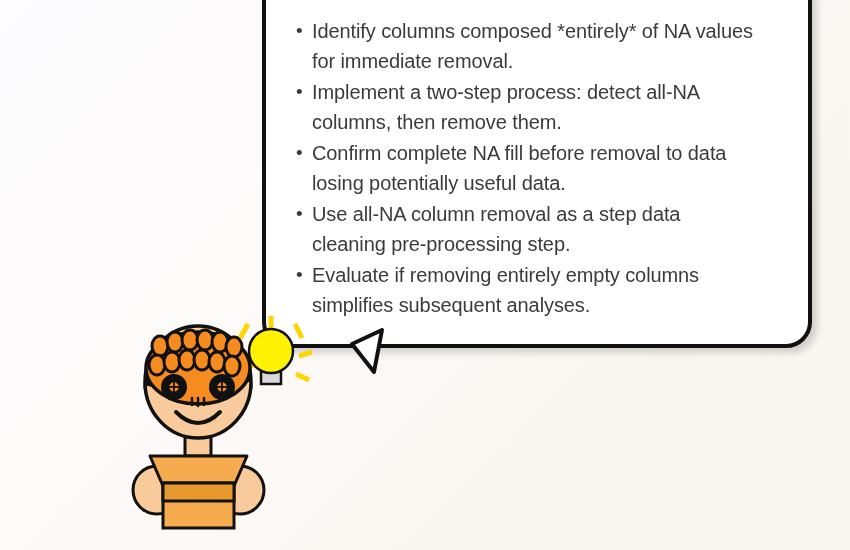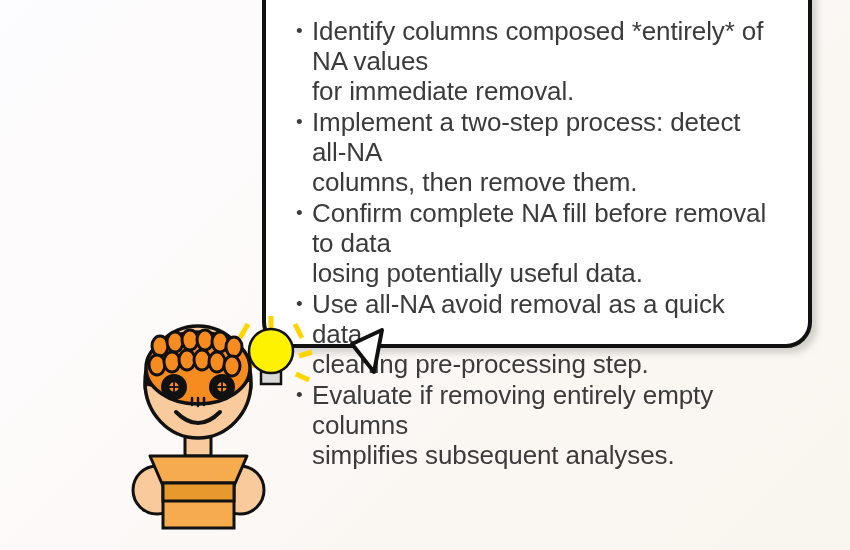--- a/index.html
+++ b/index.html
@@ -63,21 +63,21 @@
     flex: 0 0 auto;
     width: 16px;
     color: #3b3b3b;
     font-size: 19px;
     line-height: 30px;
     text-align: left;
   }
   .bullet-text {
     flex: 1 1 auto;
     color: #3b3b3b;
-    font-size: 26px;
+    font-size: 20px;
     line-height: 30px;
     letter-spacing: -0.1px;
     white-space: pre-line;
   }
 
   
   #bubble-tail {
     position: absolute;
     left: 78px;
     top: 358px;
@@ -118,21 +118,21 @@
       </div>
 
       <div class="bullet-row">
         <span class="bullet-dot">•</span>
         <span class="bullet-text">Confirm complete NA fill before removal to data
 losing potentially useful data.</span>
       </div>
 
       <div class="bullet-row">
         <span class="bullet-dot">•</span>
-        <span class="bullet-text">Use all-NA avoid removal as a quick data
+        <span class="bullet-text">Use all-NA column removal as a step data
 cleaning pre-processing step.</span>
       </div>
 
       <div class="bullet-row">
         <span class="bullet-dot">•</span>
         <span class="bullet-text">Evaluate if removing entirely empty columns
 simplifies subsequent analyses.</span>
       </div>
 
     </div>

